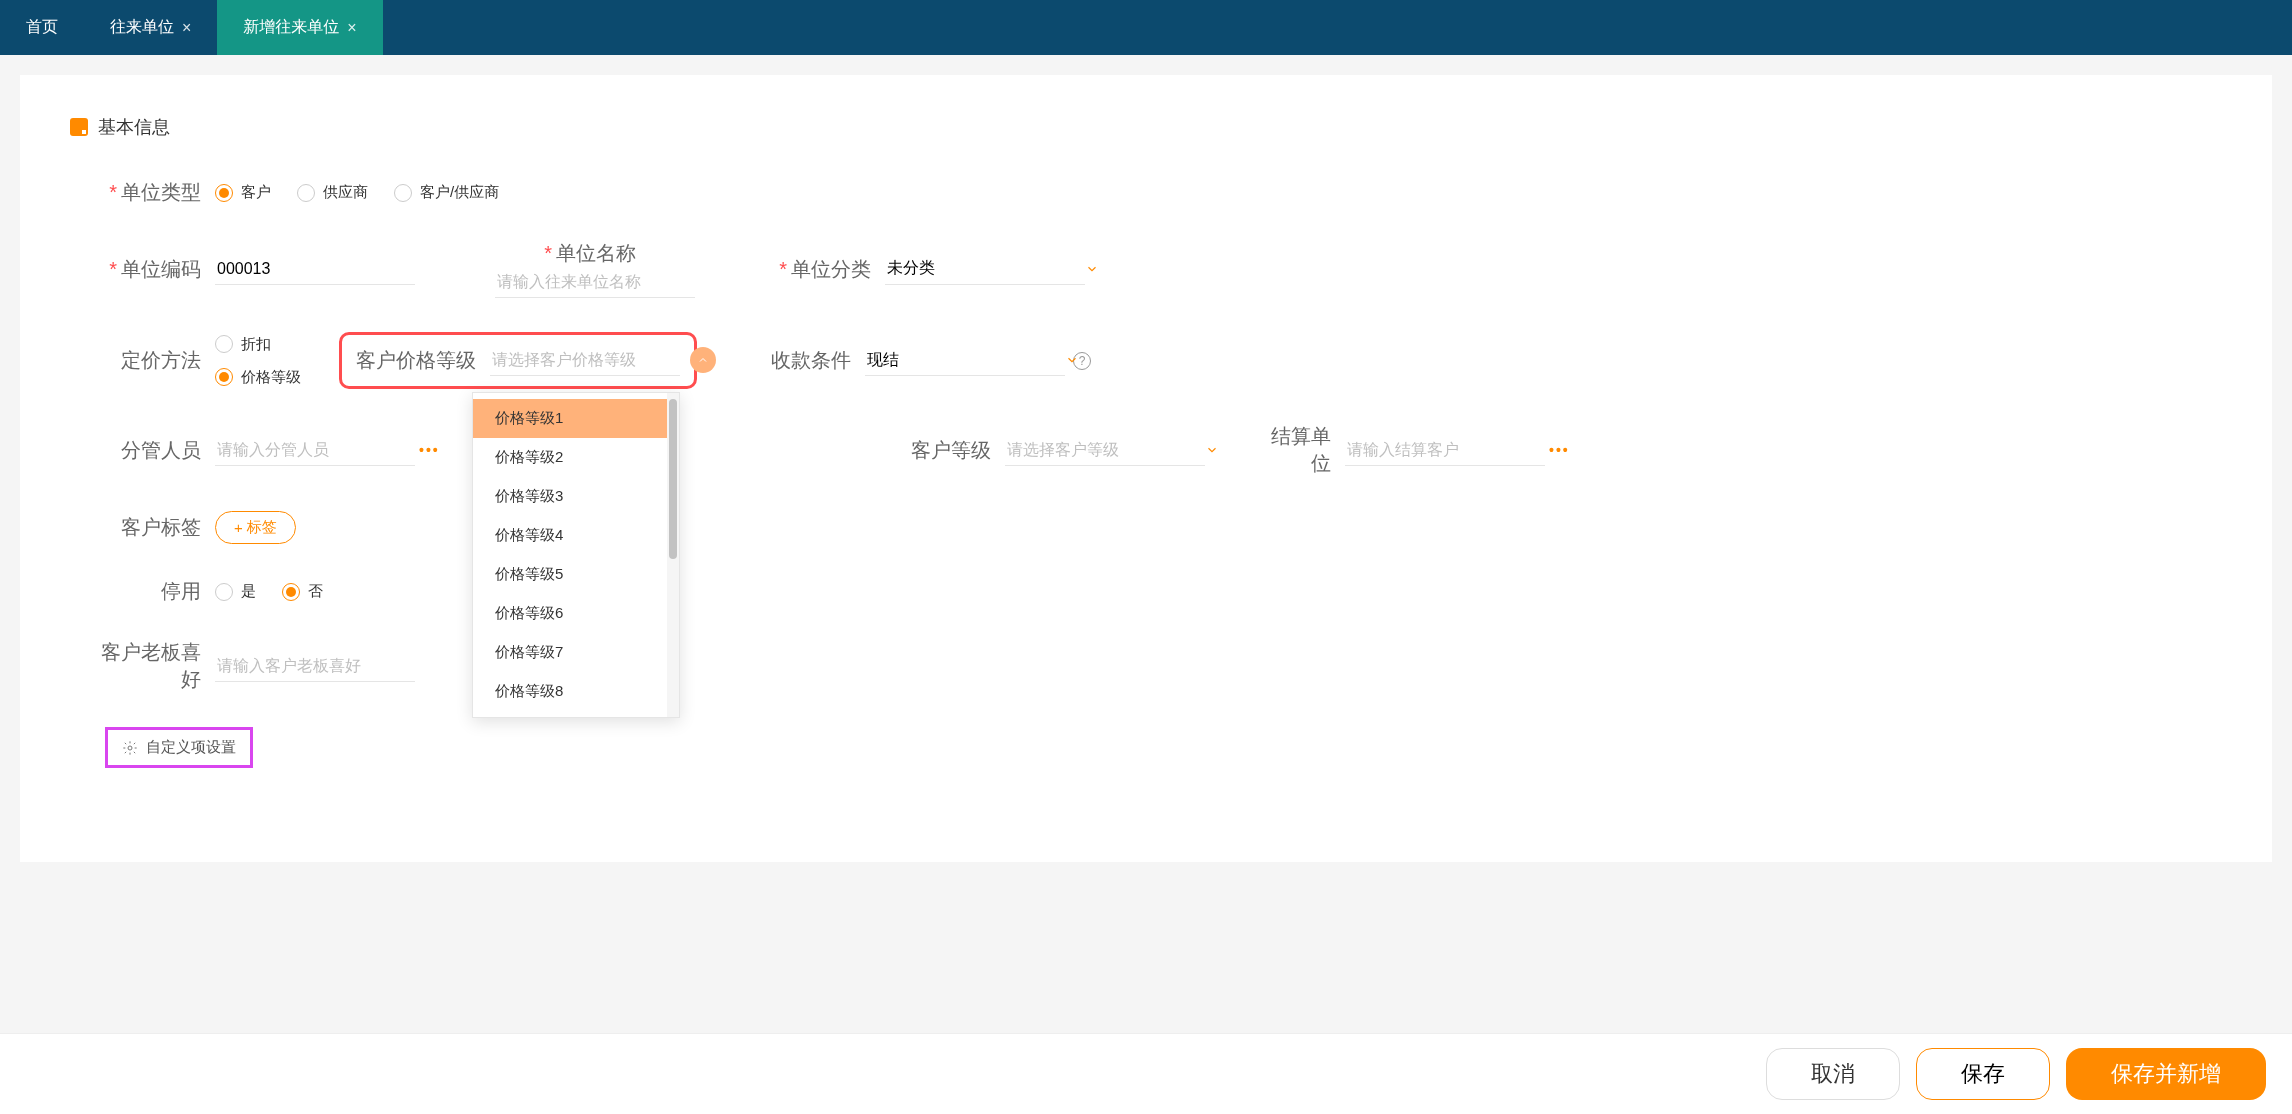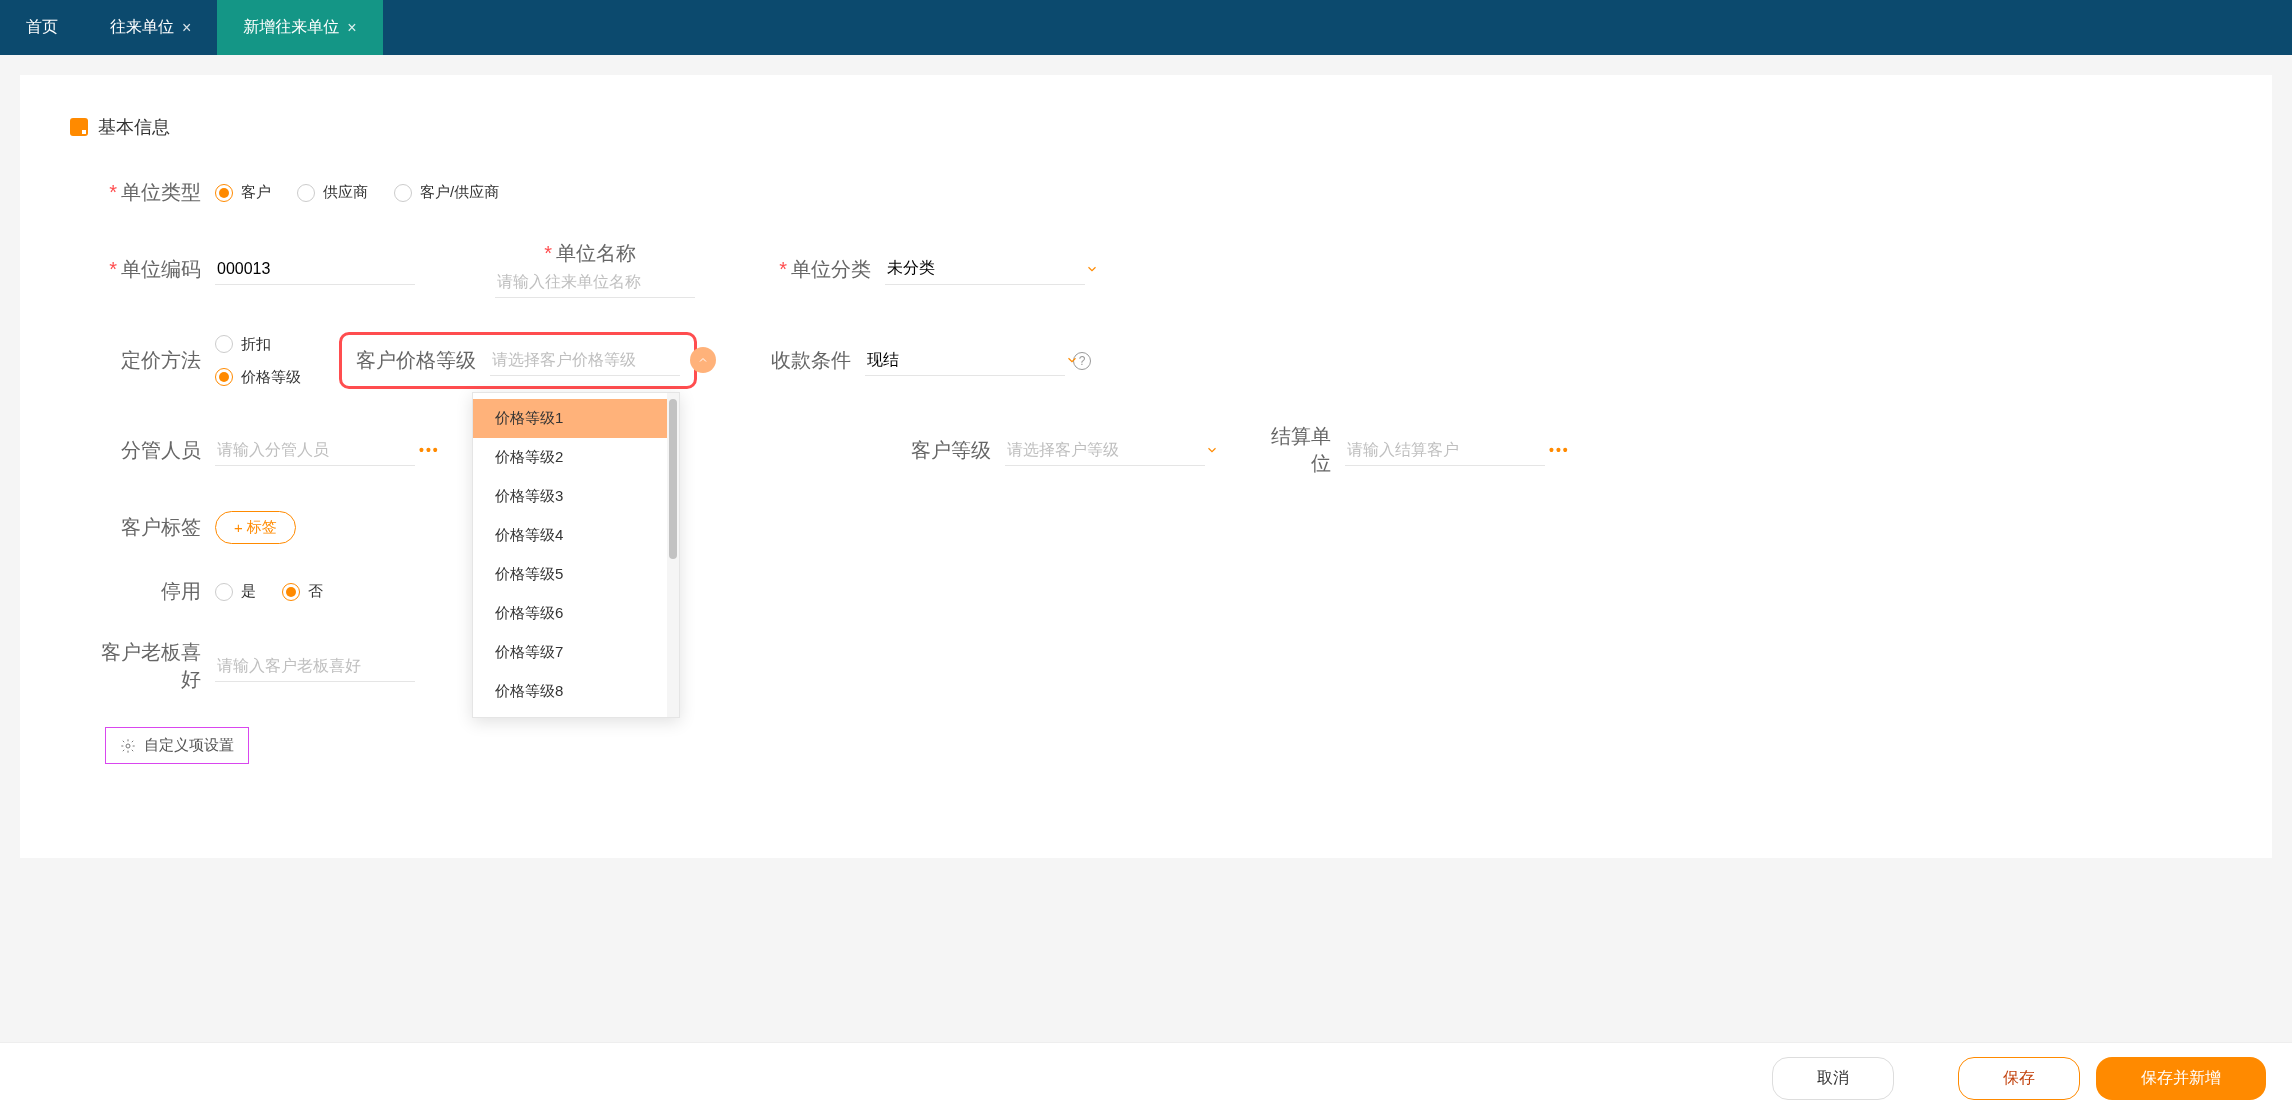--- a/index.html
+++ b/index.html
@@ -61,28 +61,28 @@
     .dropdown-list { flex: 1; overflow-y: auto; padding: 6px 0; }
     .dropdown-item { padding: 10px 22px; font-size: 15px; cursor: pointer; }
     .dropdown-item.hover { background: #ffb27a; }
     .dropdown-scrollbar { width: 12px; background: #f5f5f5; position: relative; }
     .dropdown-thumb { position: absolute; top: 6px; left: 2px; width: 8px; height: 160px; background: #c2c2c2; border-radius: 4px; }
     
     
     .tag-btn { border: 1px solid #ff8a00; color: #ff8a00; background: #fff; border-radius: 18px; padding: 6px 18px; font-size: 15px; cursor: pointer; display: inline-flex; align-items: center; gap: 4px; }
     
     
-    .custom-btn { border: 1px solid #d946ef; background: #fff; padding: 8px 14px; font-size: 15px; cursor: pointer; display: inline-flex; align-items: center; gap: 8px; color: #555; }
+    .custom-btn { border: 3px solid #d946ef; background: #fff; padding: 8px 14px; font-size: 15px; cursor: pointer; display: inline-flex; align-items: center; gap: 8px; color: #555; }
     .gear-icon { width: 16px; height: 16px; }
     
     
     .footer { position: fixed; bottom: 0; left: 0; right: 0; background: #fff; border-top: 1px solid #eee; padding: 14px 26px; display: flex; justify-content: flex-end; gap: 16px; }
-    .btn { padding: 10px 44px; font-size: 16px; border-radius: 16px; cursor: pointer; border: 1px solid transparent; }
+    .btn { padding: 10px 44px; font-size: 22px; border-radius: 16px; cursor: pointer; border: 1px solid transparent; }
     .btn-cancel { background: #fff; border-color: #ddd; color: #333; }
-    .btn-save { background: #fff; border-color: #ff8a00; color: #c2410c; margin-left: 48px; }
+    .btn-save { background: #fff; border-color: #ff8a00; color: #000000; }
     .btn-save-new { background: #ff8a00; color: #fff; }
   </style>
 </head>
 <body>
 
 <div class="tabs-bar">
   <div class="tab">
     <span>首页</span>
   </div>
   <div class="tab">

